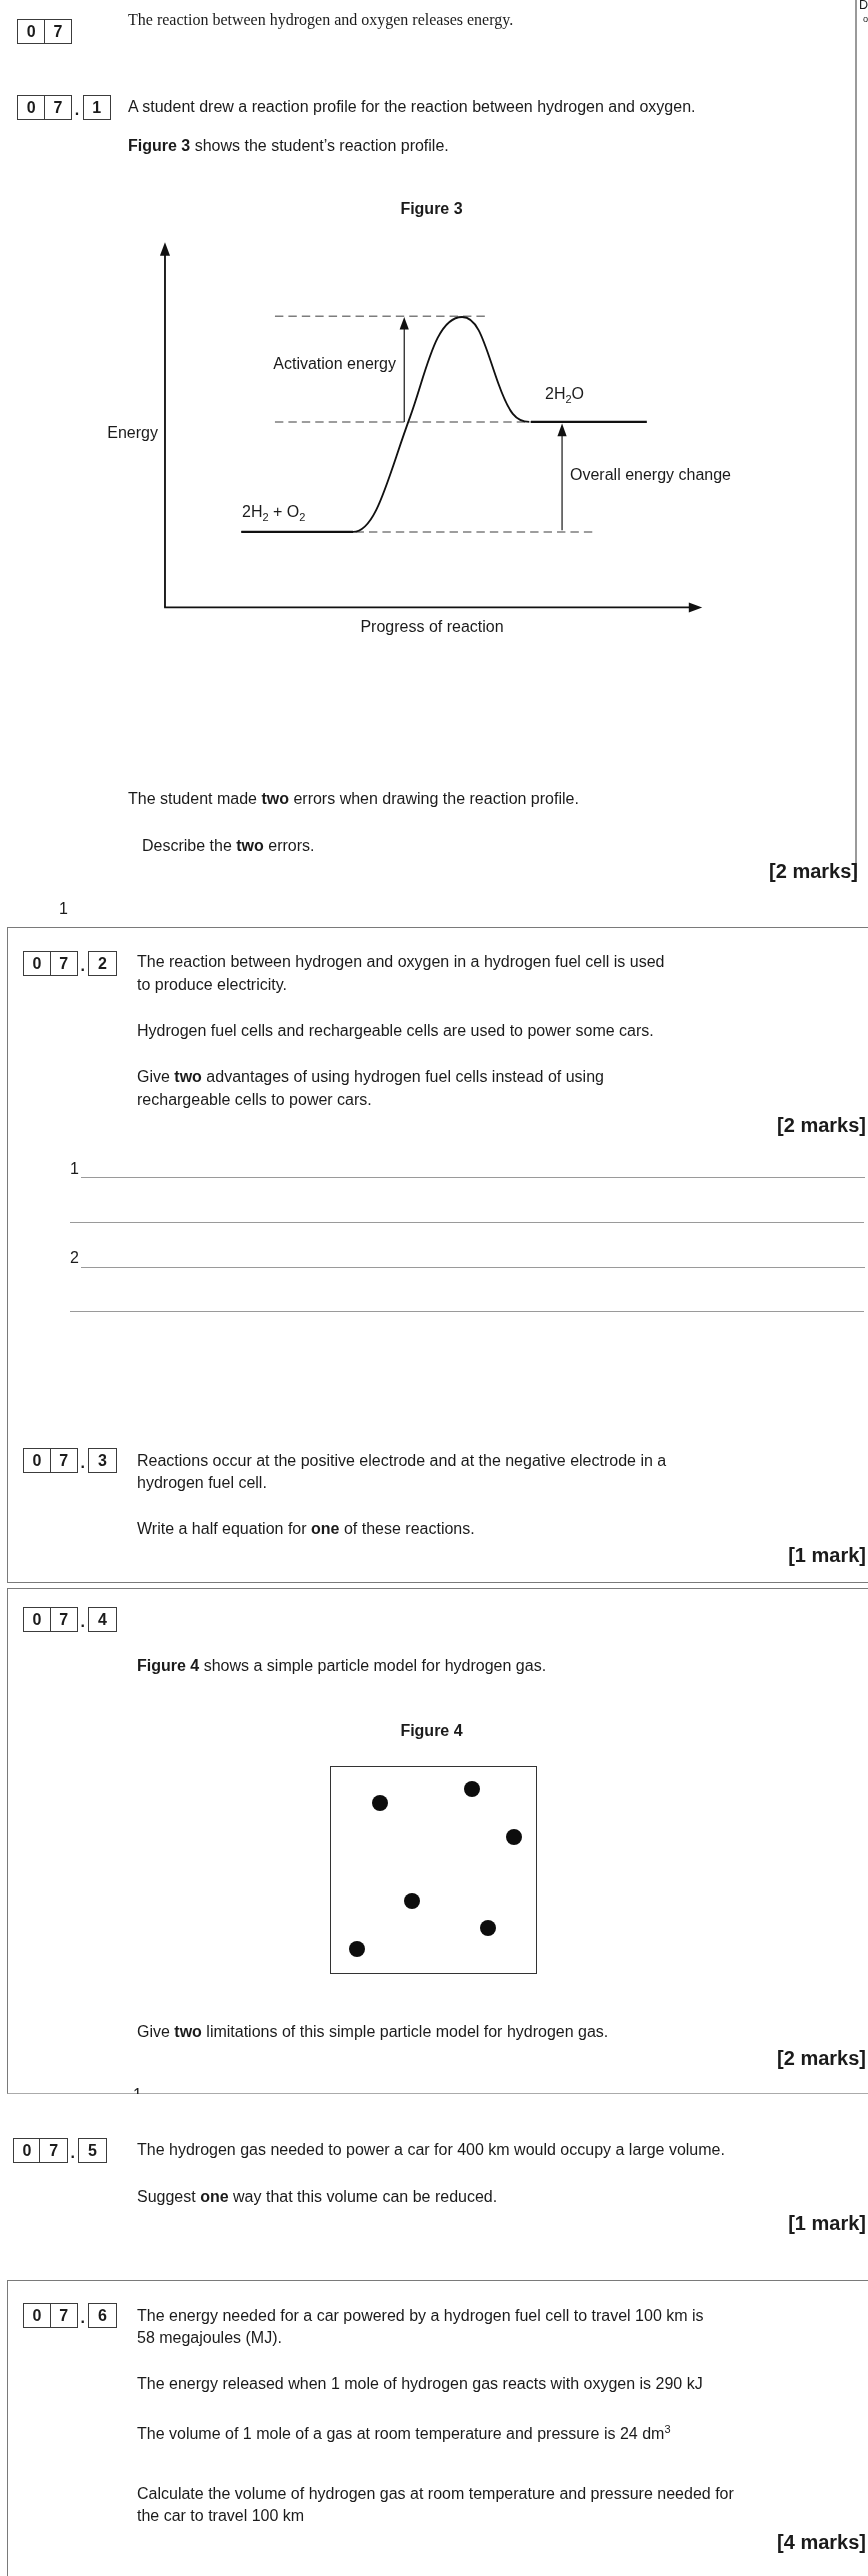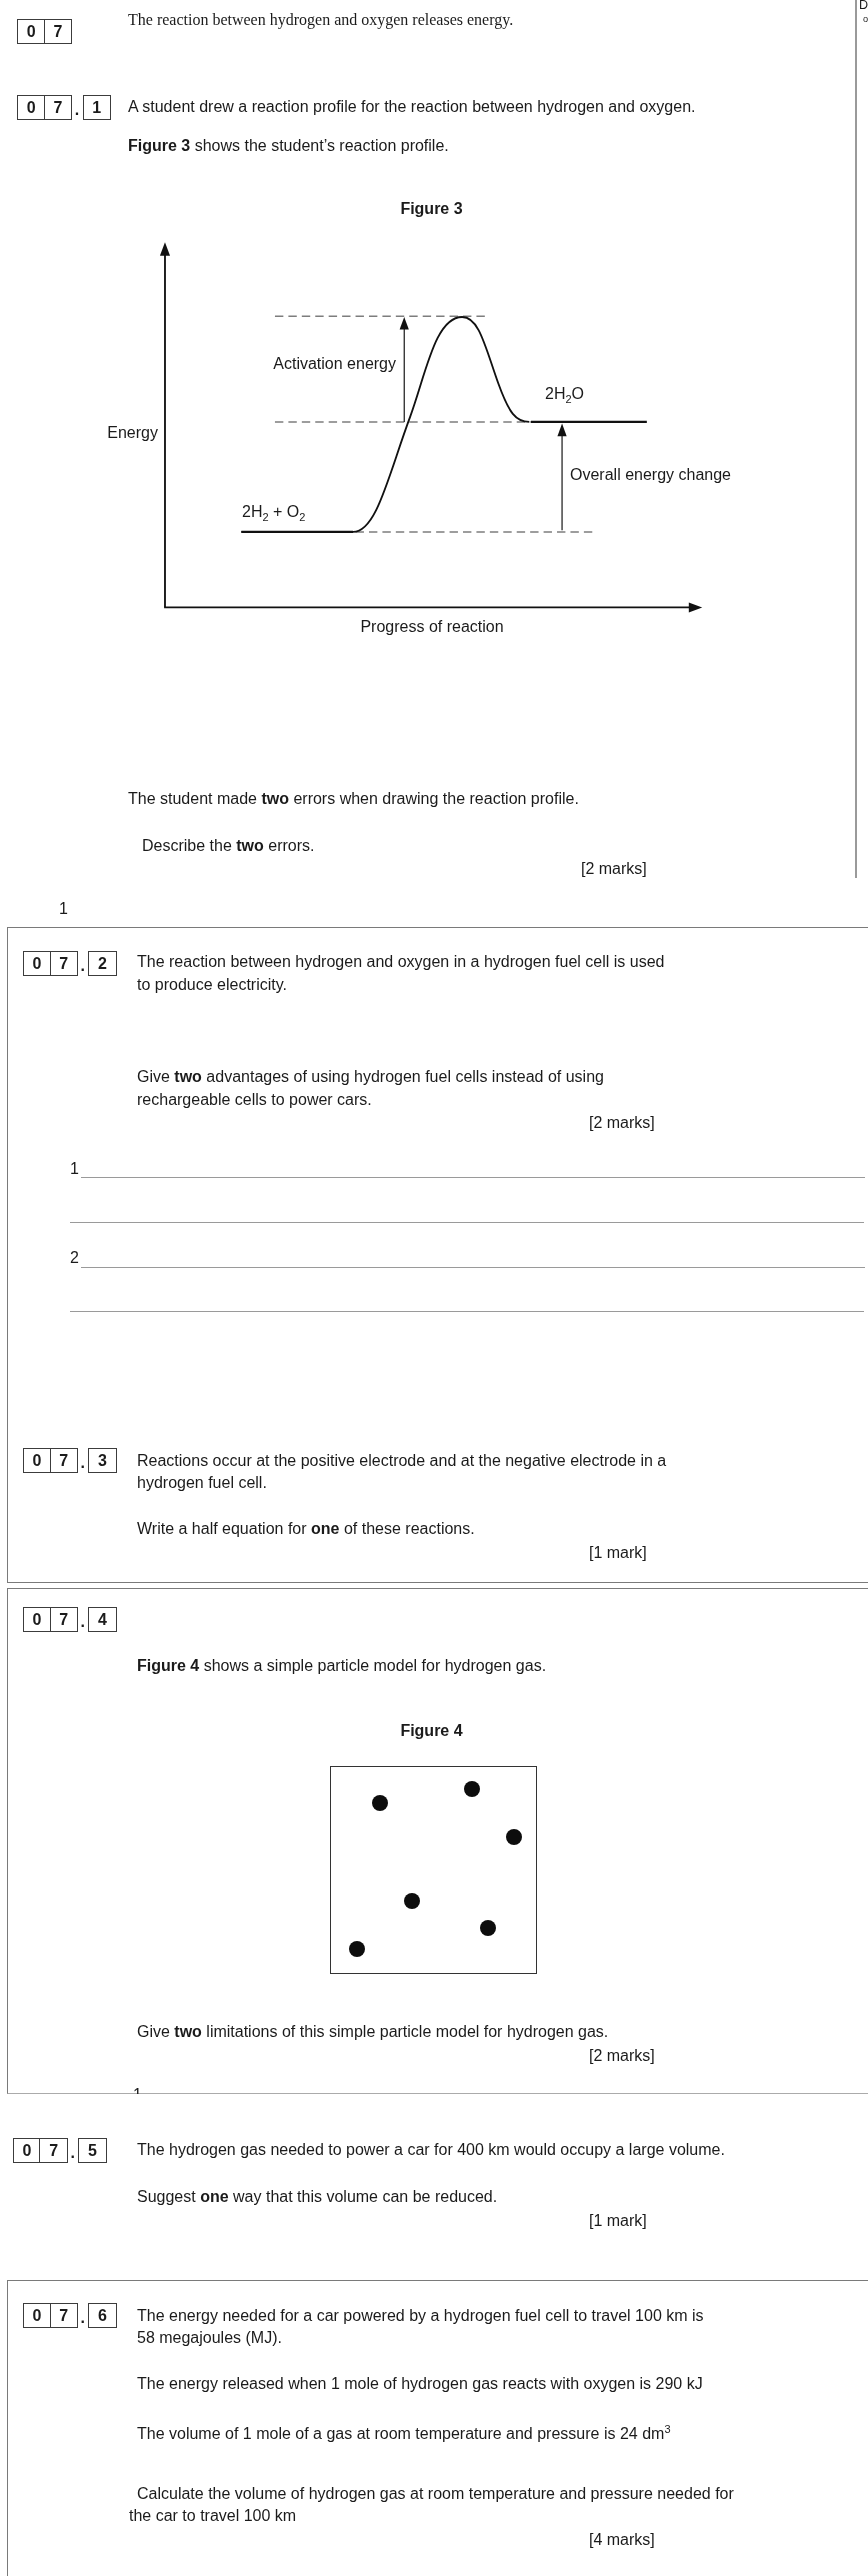--- a/index.html
+++ b/index.html
@@ -3,21 +3,21 @@
 <meta charset="utf-8">
 <style>
   html,body{margin:0;padding:0;background:#fff;}
   #page{position:relative;width:868px;height:2576px;background:#ffffff;
         font-family:"Liberation Sans","DejaVu Sans",sans-serif;color:#1b1b1b;
         overflow:hidden;}
   .txt{position:absolute;font-size:16px;line-height:18.5px;white-space:nowrap;}
   .center{text-align:center;}
   .right{text-align:right;}
   .bold{font-weight:bold;}
-  .marks{position:absolute;font-size:16px;font-weight:normal;width:277px;white-space:nowrap;}
+  .marks{position:absolute;font-size:20px;font-weight:bold;width:277px;text-align:right;white-space:nowrap;}
   sub{font-size:11px;}
   sup{font-size:11px;}
   
   .qnum{position:absolute;display:flex;align-items:flex-start;}
   .qcell{box-sizing:border-box;width:28.5px;height:25px;border:1.7px solid #3c3c3c;background:#fff;
          font-size:16px;font-weight:bold;display:flex;align-items:center;justify-content:center;}
   .qcell.joined{margin-left:-1.7px;}
   .qdot{font-size:16px;font-weight:bold;margin:0 2.5px;align-self:flex-end;line-height:20px;}
   .qcell.sub{margin-left:0.8px;}
   
@@ -96,20 +96,21 @@
   <div class="secbox" style="left:6.7px;top:927px;width:916px;height:654px;"></div>
 
   <div class="qnum" style="left:22.7px;top:951px;">
     <span class="qcell">0</span>
     <span class="qcell joined">7</span>
     <span class="qdot">.</span>
     <span class="qcell sub">2</span>
   </div>
   <div class="txt" style="left:137px;top:953px;">The reaction between hydrogen and oxygen in a hydrogen fuel cell is used</div>
   <div class="txt" style="left:137px;top:976px;">to produce electricity.</div>
+  <div class="txt" style="left:137px;top:1022px;">Hydrogen fuel cells and rechargeable cells are used to power some cars.</div>
   <div class="txt" style="left:137px;top:1068px;"><span>Give </span><b>two</b><span> advantages of using hydrogen fuel cells instead of using</span></div>
   <div class="txt" style="left:137px;top:1091px;">rechargeable cells to power cars.</div>
   <div class="marks" style="left:589px;top:1114px;">[2 marks]</div>
 
   <div class="txt" style="left:70px;top:1160px;">1</div>
   <div class="ansline" style="left:81px;top:1162px;width:784px;"></div>
   <div class="ansline" style="left:70px;top:1207px;width:794px;"></div>
   <div class="txt" style="left:70px;top:1249px;">2</div>
   <div class="ansline" style="left:81px;top:1252px;width:784px;"></div>
   <div class="ansline" style="left:70px;top:1296px;width:794px;"></div>
@@ -165,17 +166,17 @@
     <span class="qcell">0</span>
     <span class="qcell joined">7</span>
     <span class="qdot">.</span>
     <span class="qcell sub">6</span>
   </div>
   <div class="txt" style="left:137px;top:2307px;">The energy needed for a car powered by a hydrogen fuel cell to travel 100 km is</div>
   <div class="txt" style="left:137px;top:2329px;text-align:center;">58 megajoules (MJ).</div>
   <div class="txt" style="left:137px;top:2375px;">The energy released when 1 mole of hydrogen gas reacts with oxygen is 290 kJ</div>
   <div class="txt" style="left:137px;top:2420px;"><span>The volume of 1 mole of a gas at room temperature and pressure is 24 dm</span><sup>3</sup></div>
   <div class="txt" style="left:137px;top:2485px;">Calculate the volume of hydrogen gas at room temperature and pressure needed for</div>
-  <div class="txt" style="left:129px;top:2507px;">the car to travel 100 km</div>
+  <div class="txt" style="left:137px;top:2507px;">the car to travel 100 km</div>
   <div class="marks" style="left:589px;top:2531px;">[4 marks]</div>
 
 </div>
 
 
 </body></html>

